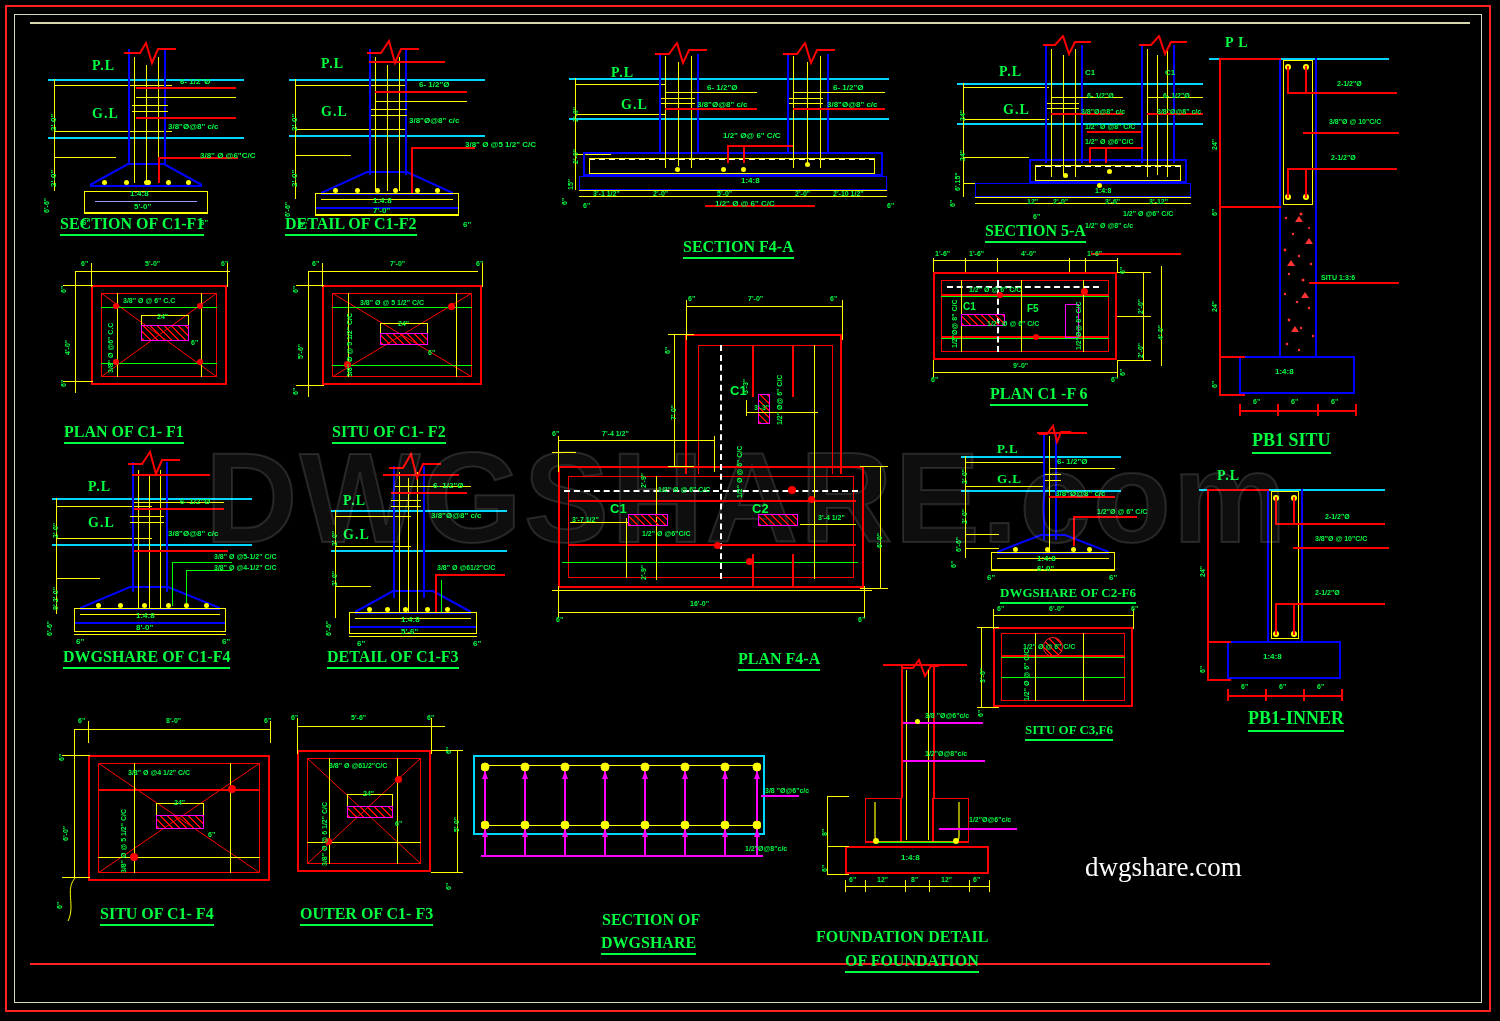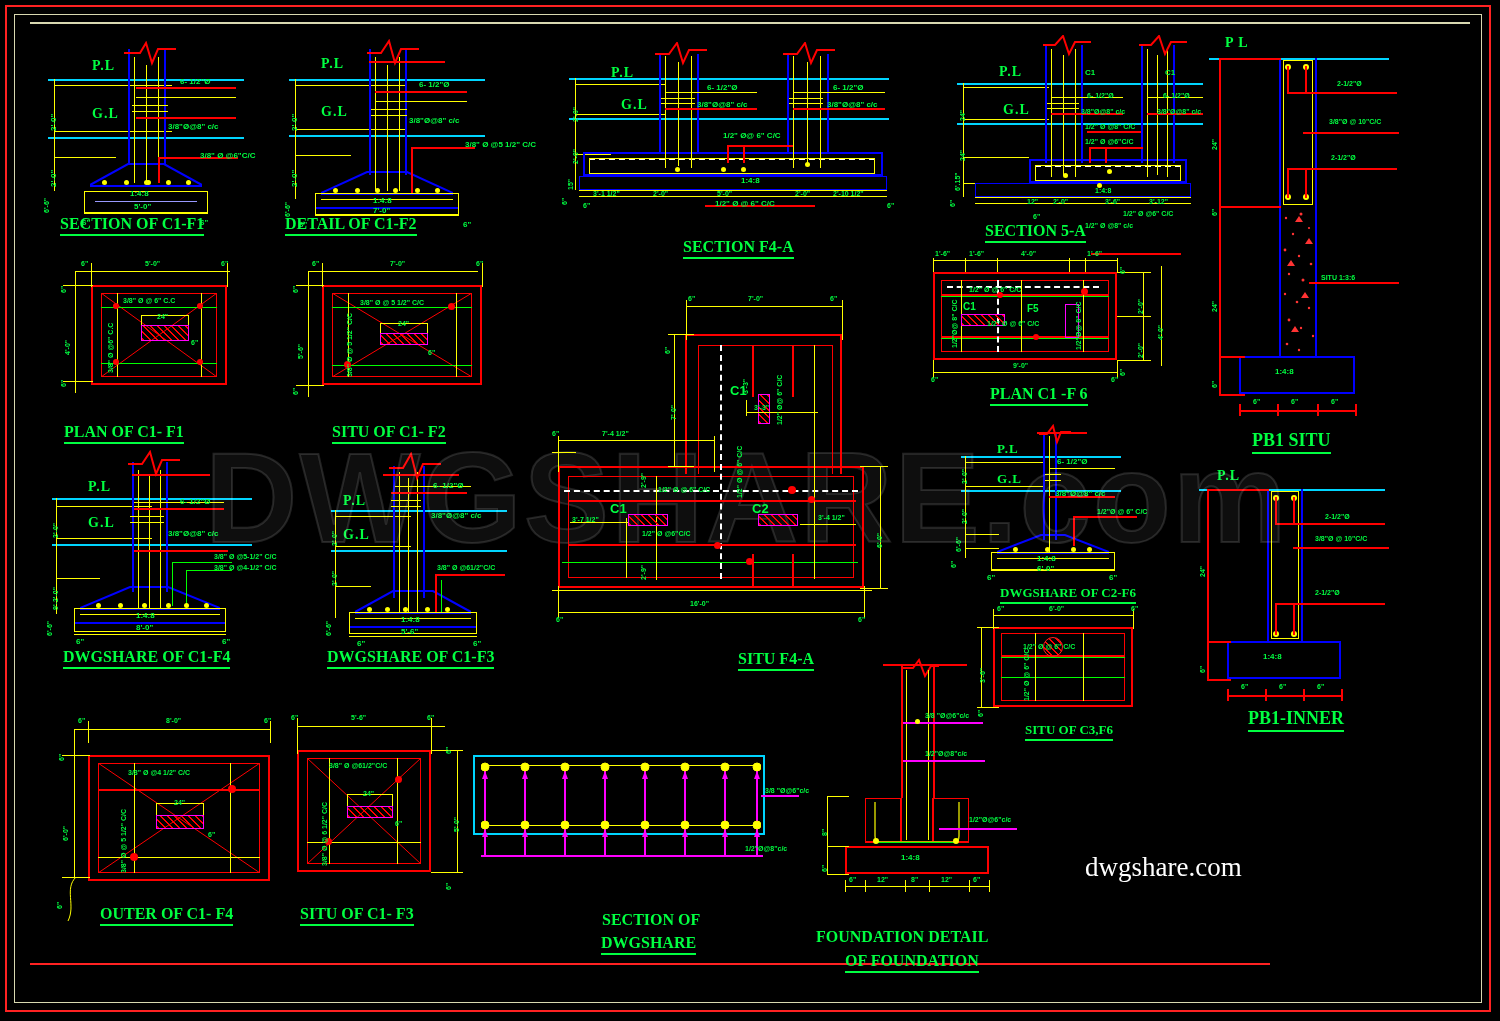--- a/index.html
+++ b/index.html
@@ -644,21 +644,21 @@
     <div class="t t-gxs rot90" style="left:26px;top:136px;">2'-0"</div>
     <div class="t t-gxs rot90" style="left:20px;top:186px;">6'-6"</div>
     <div class="t t-gs" style="left:128px;top:32px;">6- 1/2"Ø</div>
     <div class="t t-gs" style="left:126px;top:62px;">3/8"Ø@8" c/c</div>
     <div class="t t-gxs" style="left:132px;top:114px;">3/8" Ø @61/2"C/C</div>
     <div class="t t-gs" style="left:96px;top:166px;">1:4:8</div>
     <div class="t t-gs" style="left:96px;top:178px;">5'-6"</div>
     <div class="t t-gs" style="left:52px;top:190px;">6"</div>
     <div class="t t-gs" style="left:168px;top:190px;">6"</div>
   </div>
-  <div class="cap" style="left:327px;top:648px;">DWGSHARE OF C1-F3</div>
+  <div class="cap" style="left:327px;top:648px;">DETAIL OF C1-F3</div>
 
   <div class="blk" style="left:530px;top:290px;width:400px;height:360px;z-index:5;">
 
     <div class="rect bc-r" style="left:155px;top:44px;width:157px;height:140px;border:2px solid #ff0000;border-bottom:none;"></div>
     <div class="rect bc-r" style="left:168px;top:55px;width:135px;height:129px;border:1px solid #ff0000;border-bottom:none;"></div>
 
     <div class="rect bc-r" style="left:28px;top:176px;width:306px;height:122px;border:2px solid #ff0000;"></div>
     <div class="rect bc-r" style="left:38px;top:186px;width:286px;height:102px;border:1px solid #ff0000;"></div>
 
     <div class="dash-v" style="left:190px;top:55px;height:234px;"></div>
@@ -728,21 +728,21 @@
     <div class="t t-gxs" style="left:26px;top:326px;">6"</div>
     <div class="t t-gxs" style="left:328px;top:326px;">6"</div>
     <div class="t t-g" style="left:200px;top:94px;font-size:13px;">C1</div>
     <div class="t t-g" style="left:80px;top:212px;font-size:13px;">C1</div>
     <div class="t t-g" style="left:222px;top:212px;font-size:13px;">C2</div>
     <div class="t t-gxs rot90" style="left:246px;top:135px;">1/2" Ø@ 6" C/C</div>
     <div class="t t-gxs rot90" style="left:206px;top:208px;">1/2" Ø @ 6" C/C</div>
     <div class="t t-gxs" style="left:128px;top:196px;">1/2" Ø @ 6" C/C</div>
     <div class="t t-gxs" style="left:112px;top:240px;">1/2" Ø @6"C/C</div>
   </div>
-  <div class="cap" style="left:738px;top:650px;">SITU F4-A</div>
+  <div class="cap" style="left:738px;top:650px;">PLAN F4-A</div>
 
   <div class="blk" style="left:945px;top:430px;width:235px;height:160px;">
     <div class="h c-c" style="left:16px;top:26px;width:160px;height:2px;"></div>
     <div class="h c-c" style="left:16px;top:60px;width:160px;height:2px;"></div>
     <div class="h c-y" style="left:20px;top:32px;width:80px;"></div>
     <div class="h c-y" style="left:20px;top:56px;width:80px;"></div>
     <div class="h c-y" style="left:20px;top:104px;width:34px;"></div>
     <div class="h c-y" style="left:20px;top:118px;width:34px;"></div>
     <div class="v2 c-b" style="left:98px;top:4px;height:106px;"></div>
     <div class="v2 c-b" style="left:110px;top:4px;height:106px;"></div>
@@ -879,21 +879,21 @@
     <div class="t t-gxs" style="left:126px;top:12px;">8'-0"</div>
     <div class="t t-gxs" style="left:224px;top:12px;">6"</div>
     <div class="t t-gxs rot90" style="left:18px;top:56px;">6"</div>
     <div class="t t-gxs rot90" style="left:22px;top:136px;">6'-0"</div>
     <div class="t t-gxs rot90" style="left:16px;top:204px;">6"</div>
     <div class="t t-gxs" style="left:88px;top:64px;">3/8" Ø @4 1/2" C/C</div>
     <div class="t t-gxs rot90" style="left:80px;top:168px;">3/8" Ø @ 5 1/2" C/C</div>
     <div class="t t-gxs" style="left:134px;top:94px;">24"</div>
     <div class="t t-gxs" style="left:168px;top:126px;">6"</div>
   </div>
-  <div class="cap" style="left:100px;top:905px;">OUTER OF C1- F4</div>
+  <div class="cap" style="left:100px;top:905px;">SITU OF C1- F4</div>
 
   <div class="blk" style="left:285px;top:710px;width:200px;height:180px;">
     <div class="rect bc-r" style="left:12px;top:40px;width:134px;height:122px;border:2px solid #ff0000;"></div>
     <div class="rect bc-r" style="left:22px;top:48px;width:114px;height:106px;border:1px solid #ff0000;"></div>
     <svg class="blk" style="left:22px;top:48px;" width="114" height="106">
         <line x1="0" y1="0" x2="114" y2="106" stroke="#ff0000" stroke-width="1"></line>
         <line x1="114" y1="0" x2="0" y2="106" stroke="#ff0000" stroke-width="1"></line>
       </svg>
     <div class="h c-y" style="left:22px;top:132px;width:114px;"></div>
     <div class="v c-y" style="left:44px;top:48px;height:106px;"></div>
@@ -912,21 +912,21 @@
     <div class="t t-gxs" style="left:66px;top:4px;">5'-6"</div>
     <div class="t t-gxs" style="left:142px;top:4px;">6"</div>
     <div class="t t-gxs rot90" style="left:160px;top:44px;">6"</div>
     <div class="t t-gxs rot90" style="left:168px;top:122px;">5'-0"</div>
     <div class="t t-gxs rot90" style="left:160px;top:180px;">6"</div>
     <div class="t t-gxs" style="left:44px;top:52px;">3/8" Ø @61/2"C/C</div>
     <div class="t t-gxs rot90" style="left:36px;top:156px;">3/8" Ø @ 6 1/2" C/C</div>
     <div class="t t-gxs" style="left:78px;top:80px;">24"</div>
     <div class="t t-gxs" style="left:110px;top:110px;">6"</div>
   </div>
-  <div class="cap" style="left:300px;top:905px;">SITU OF C1- F3</div>
+  <div class="cap" style="left:300px;top:905px;">OUTER OF C1- F3</div>
 
   <div class="blk" style="left:465px;top:745px;width:320px;height:180px;">
     <div class="rect bc-c" style="left:8px;top:10px;width:292px;height:80px;border:2px solid #00d5ff;"></div>
     <div class="h c-y" style="left:16px;top:20px;width:278px;"></div>
     <div class="h c-y" style="left:16px;top:80px;width:278px;"></div>
 
     <div class="blk" style="left:16px;top:14px;">
       <svg width="280" height="110">
         <g stroke="#ff00ff" stroke-width="2" fill="none">
           <line x1="4" y1="10" x2="4" y2="96"></line>

